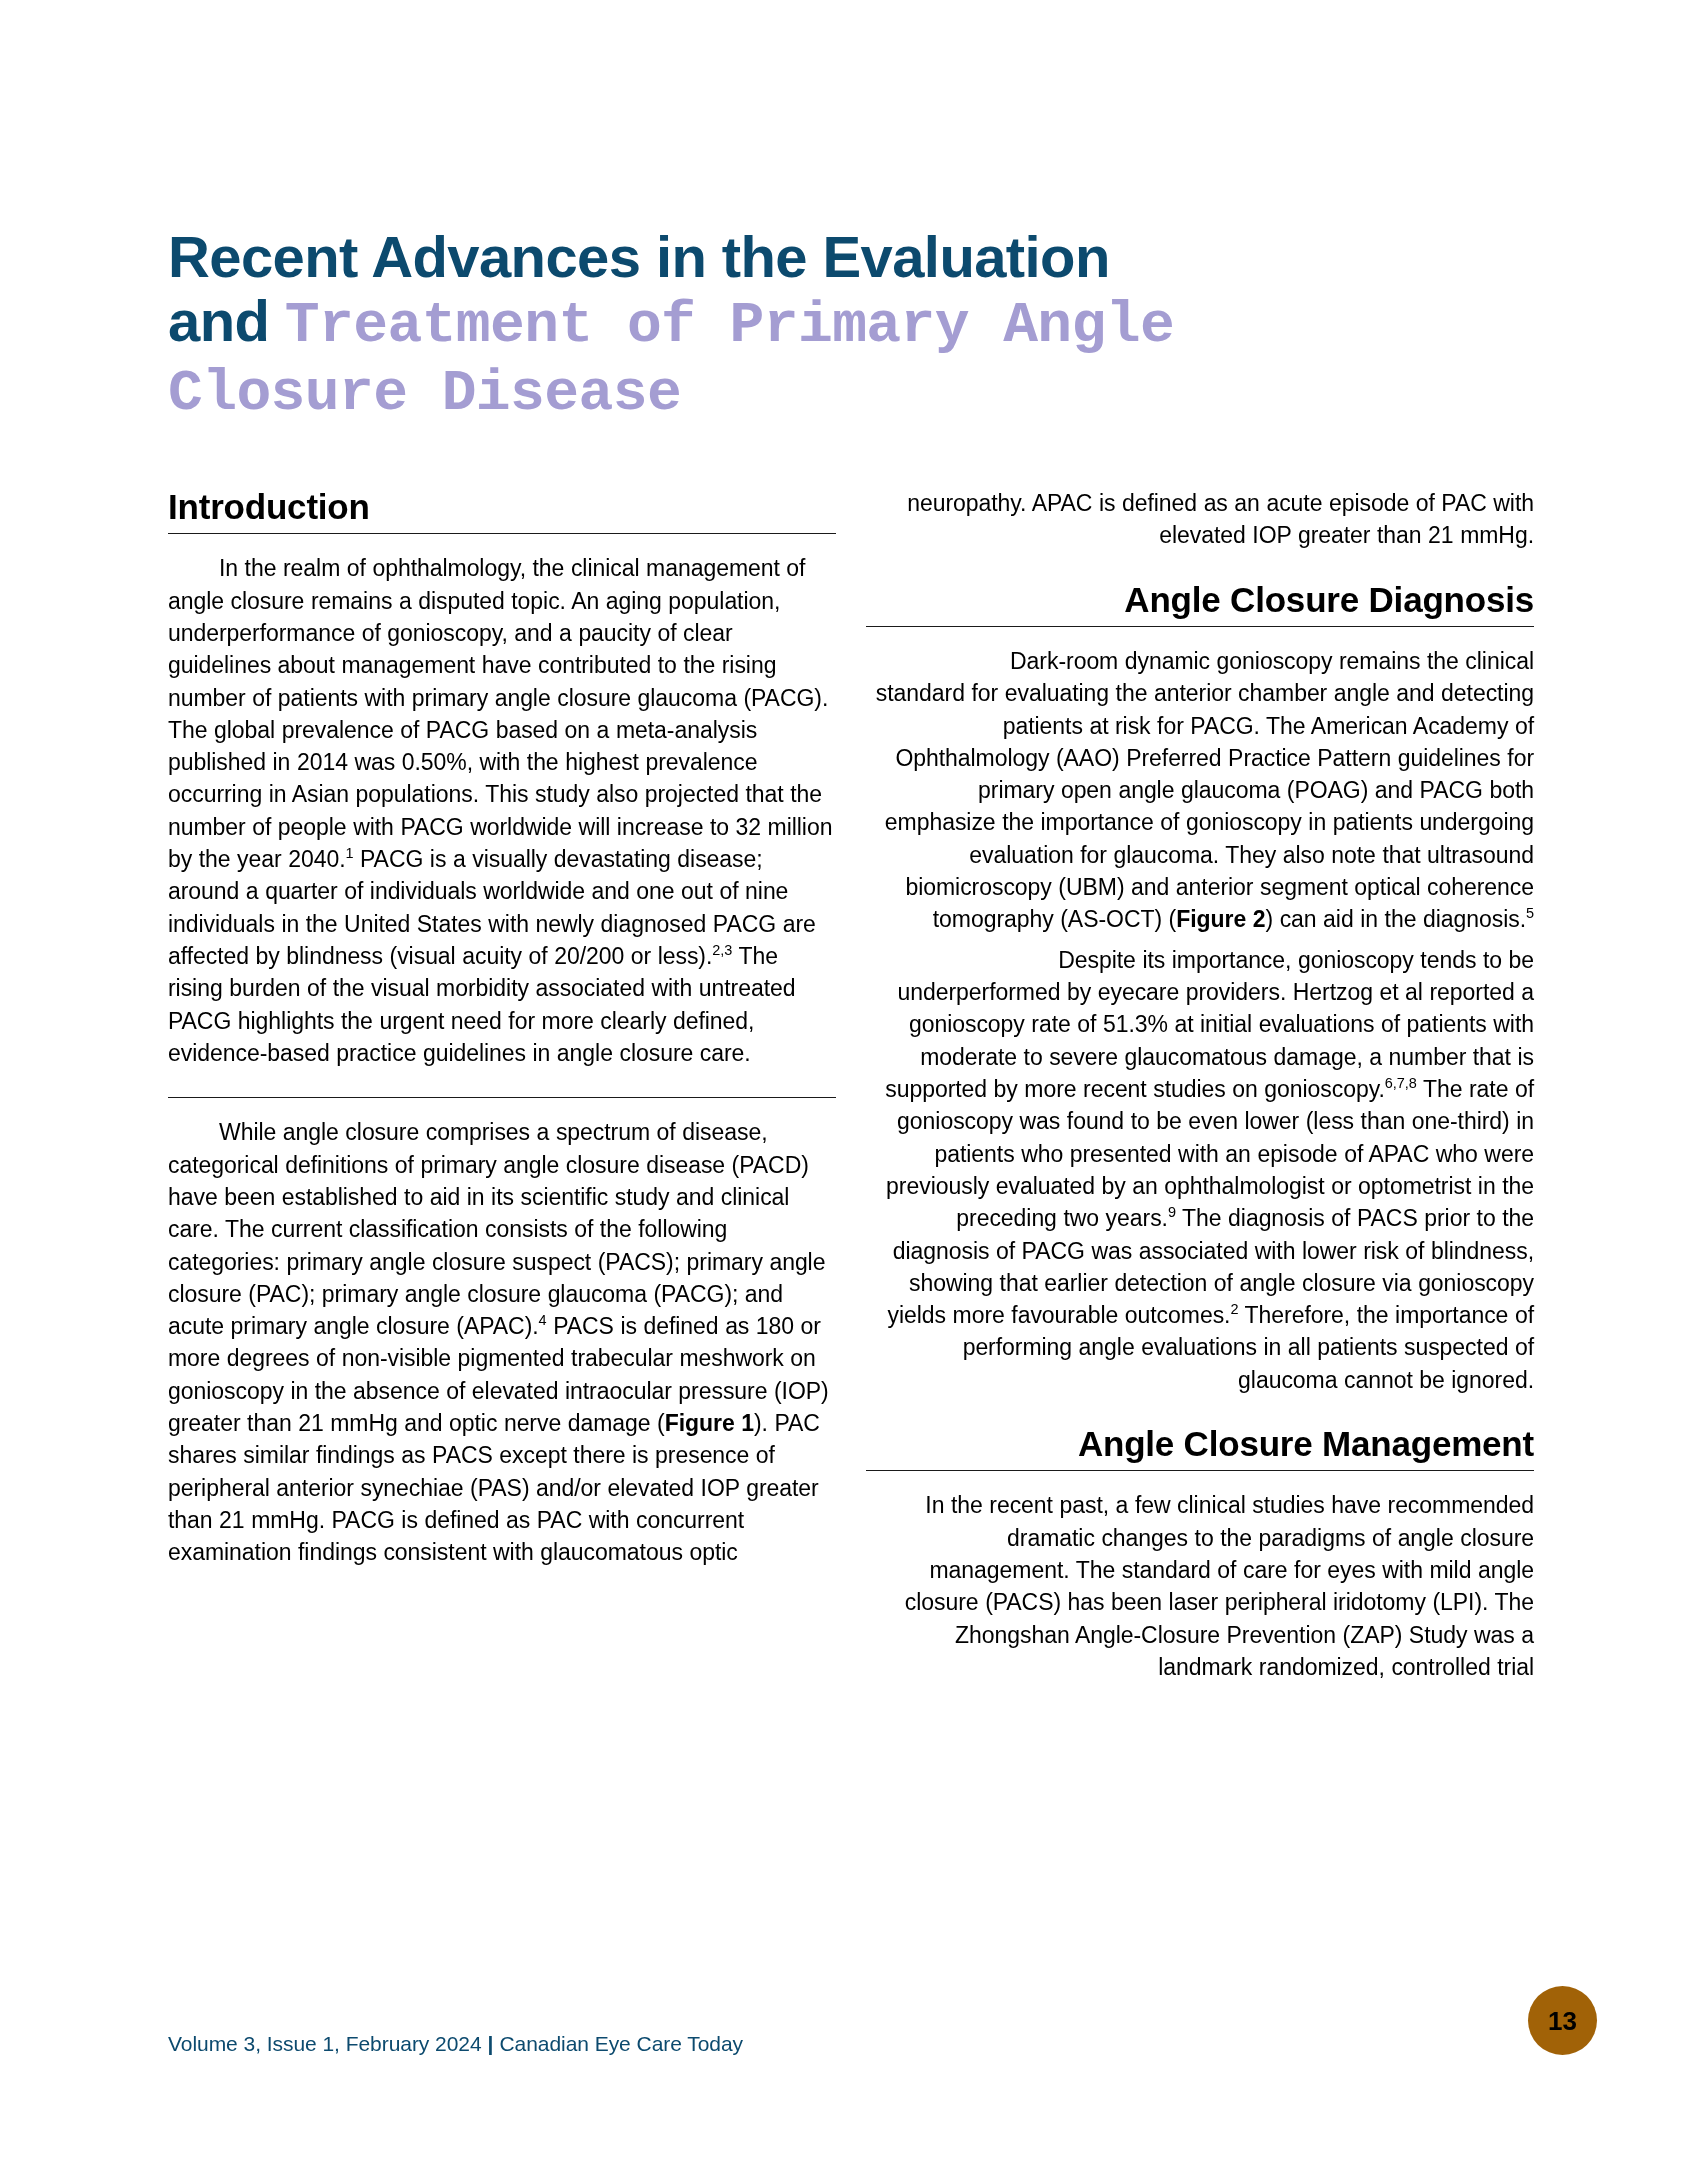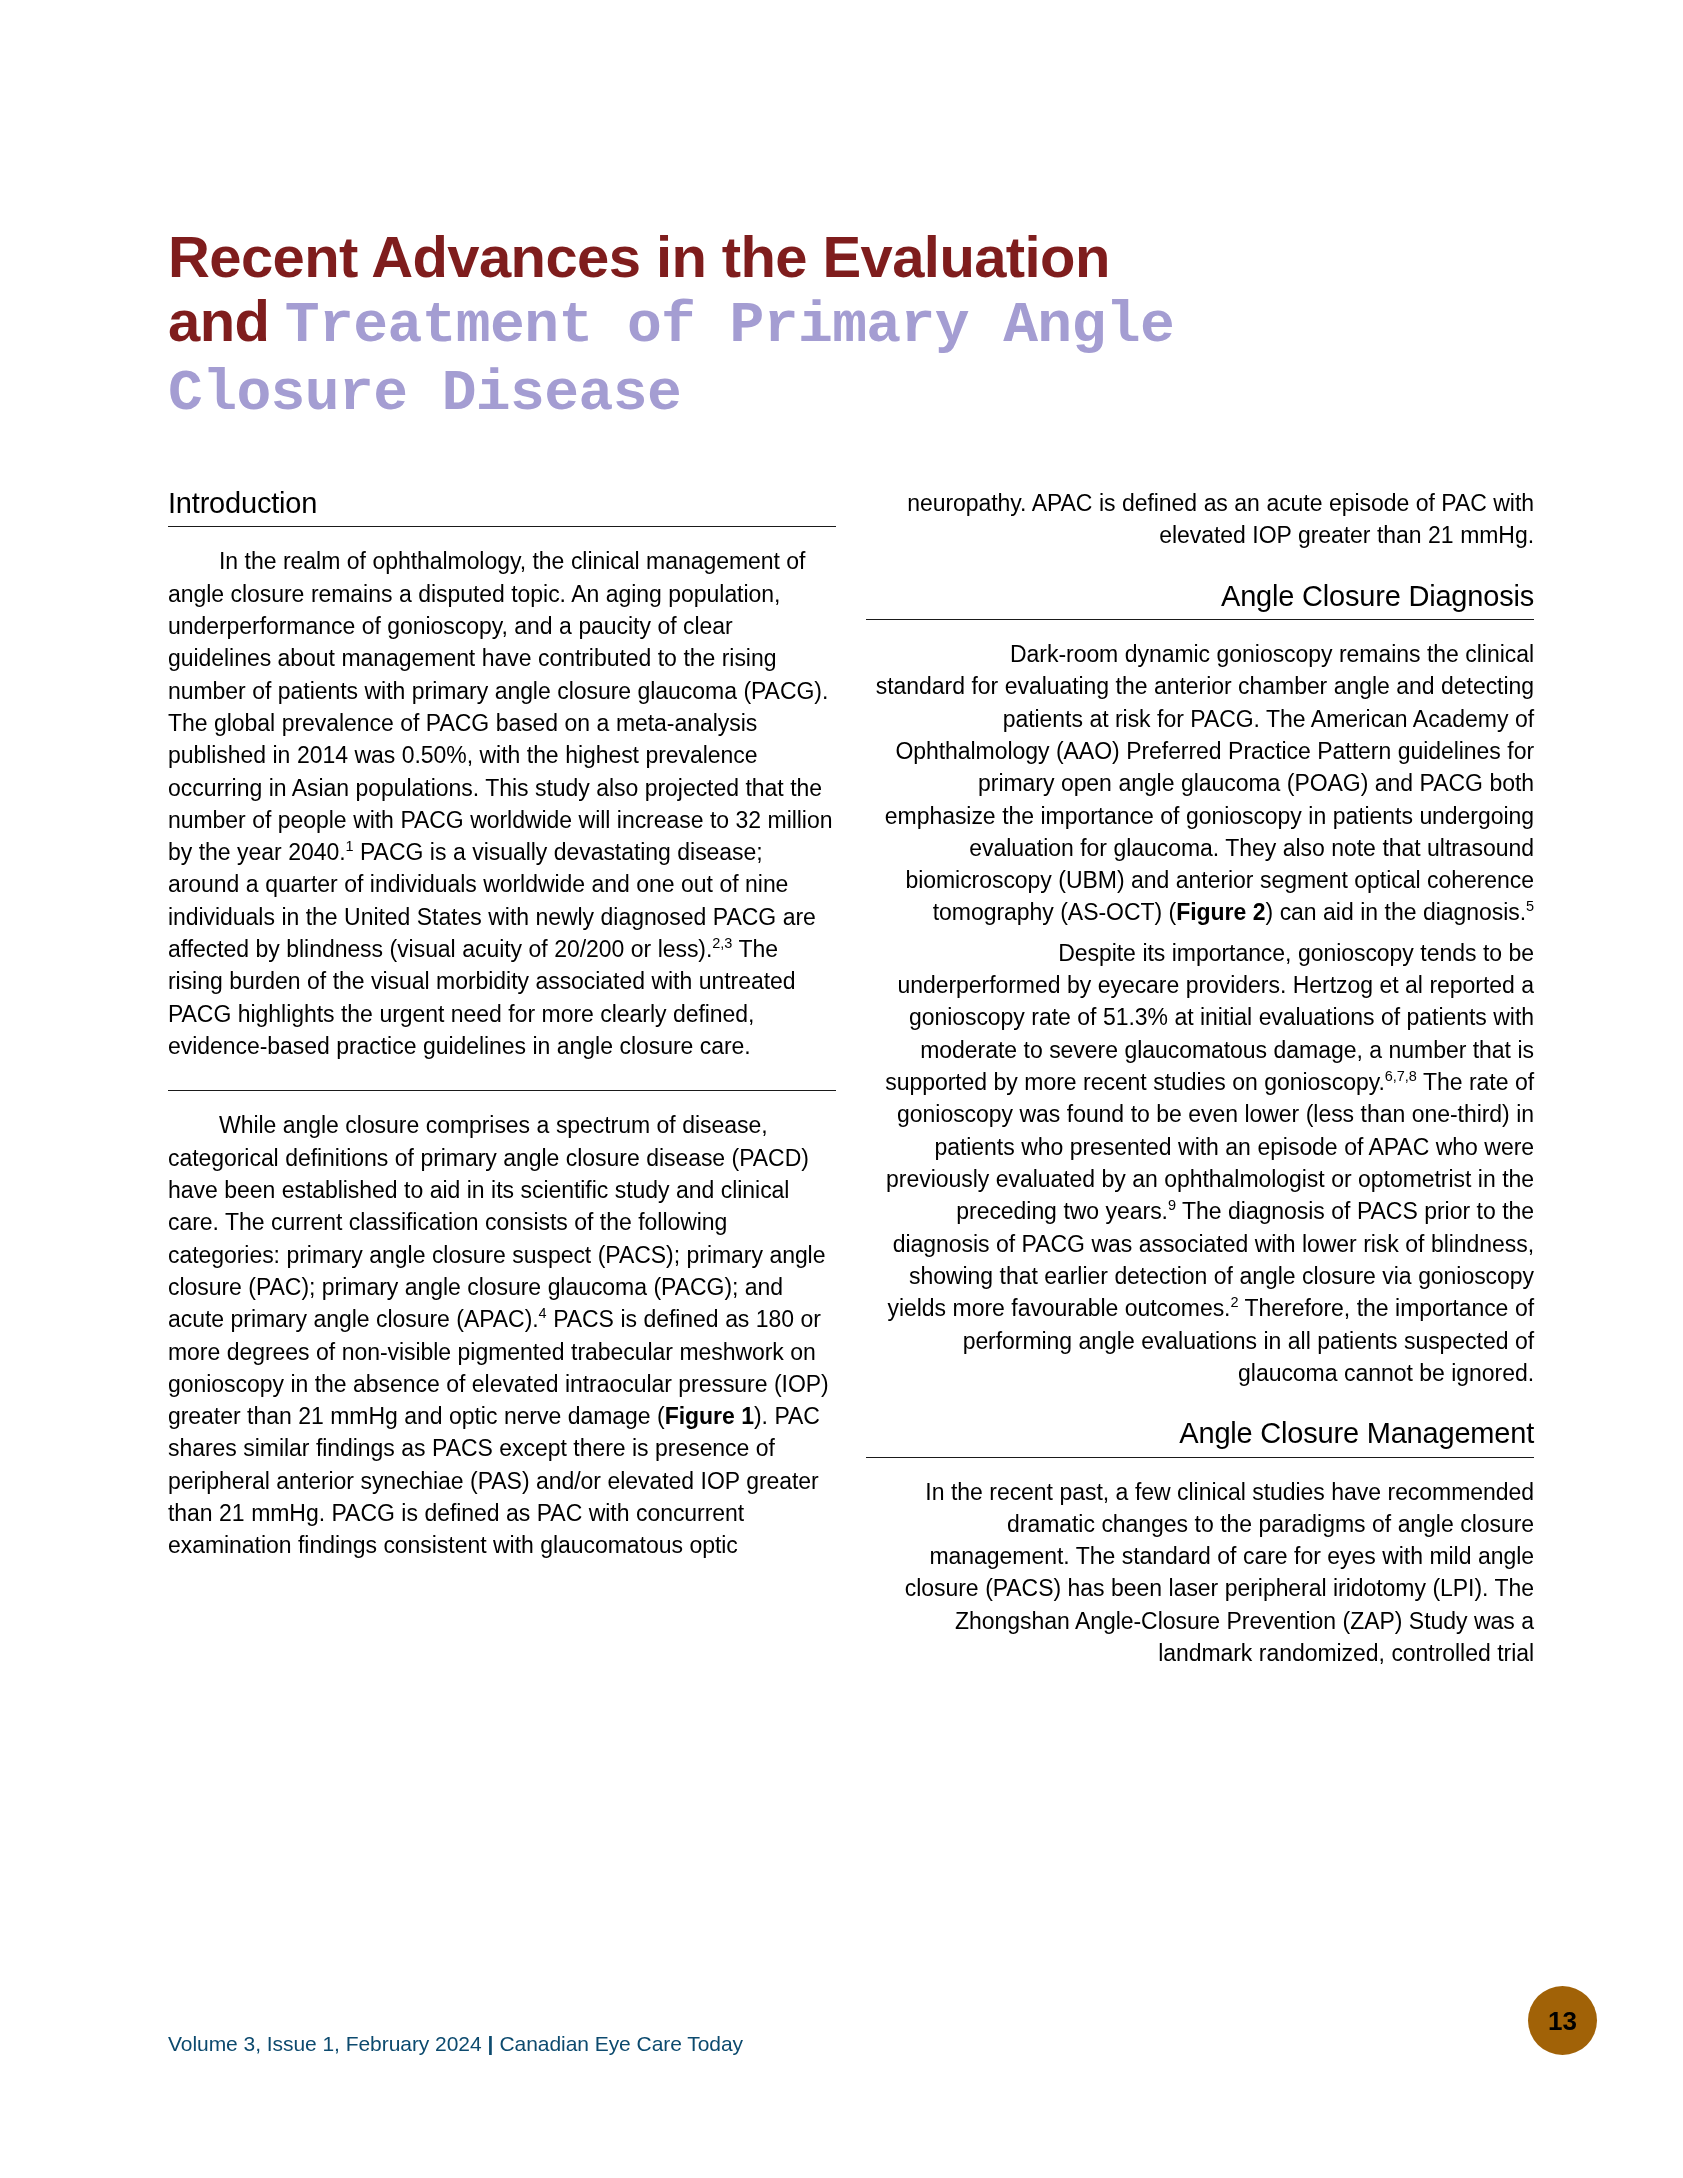--- a/index.html
+++ b/index.html
@@ -28,43 +28,43 @@
   .article-title {
     position: absolute;
     left: 168px;
     top: 186px;
     width: 1327px;
     font-size: 58px;
     font-weight: bold;
     line-height: 1.10;
     letter-spacing: -0.6px;
   }
-  .title-dark  { color: #7f1d1d; }
+  .title-dark  { color: #0c4a6e; }
   .title-accent { color: #a49dd2; font-family: Liberation Mono, monospace; }
 
   
   .columns {
     position: absolute;
     left: 168px;
     top: 487px;
     width: 1361px;
     height: 1465px;
   }
   .col {
     position: absolute;
     top: 0;
     width: 668px;
   }
   .col-left  { left: 0; }
   .col-right { left: 698px; text-align: right; }
 
   
   .sec-head {
-    font-size: 29px;
-    font-weight: normal;
+    font-size: 35px;
+    font-weight: bold;
     letter-spacing: -0.2px;
     margin: 0 0 6px 0;
     line-height: 1.15;
   }
   .sec-rule {
     height: 0;
     border-bottom: 1.6px solid #1a1a1a;
     margin: 0 0 18px 0;
   }
   .sec-head-block { margin-top: 28px; }

